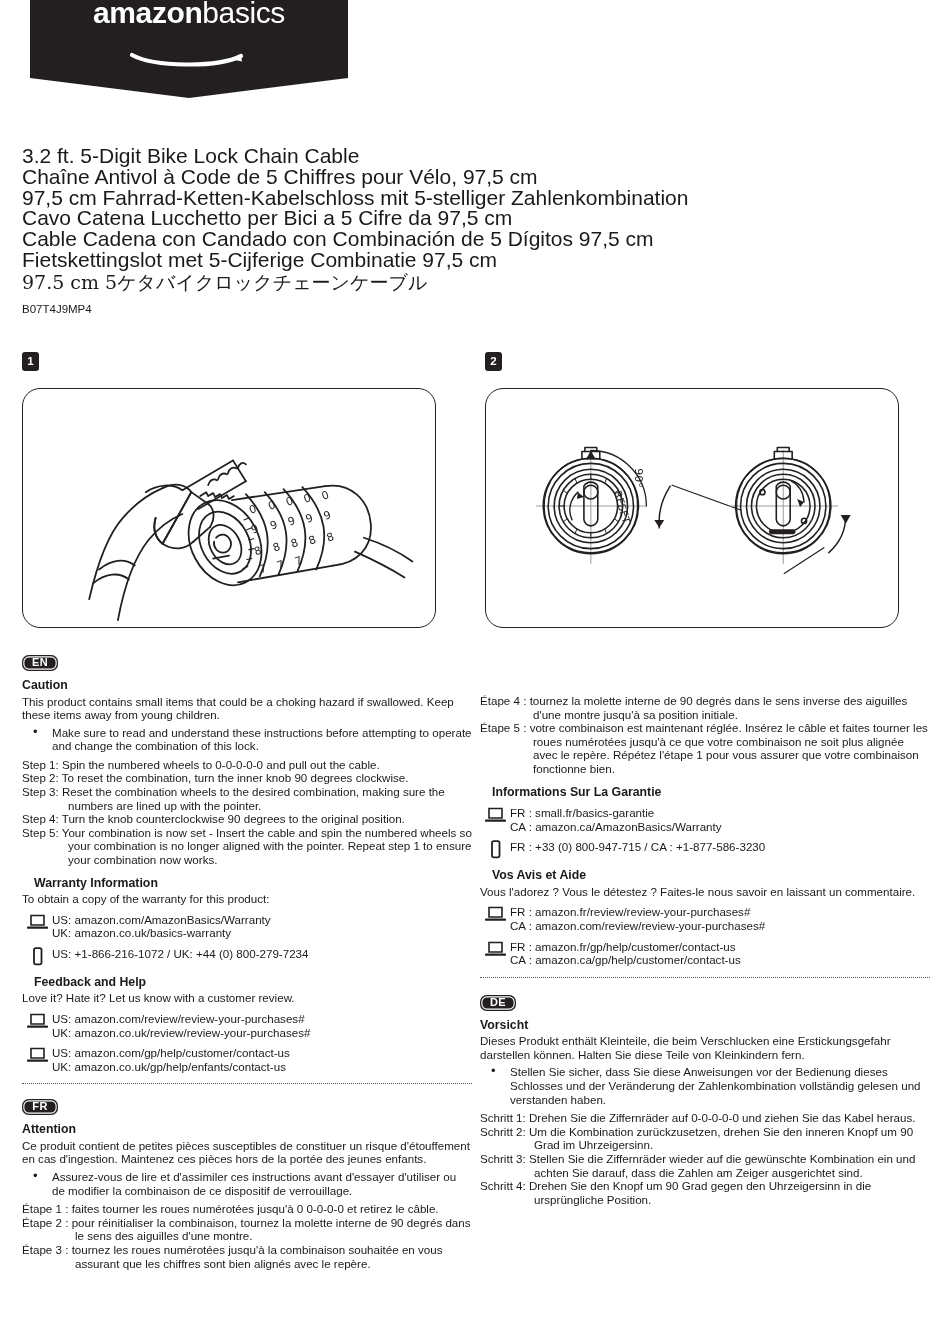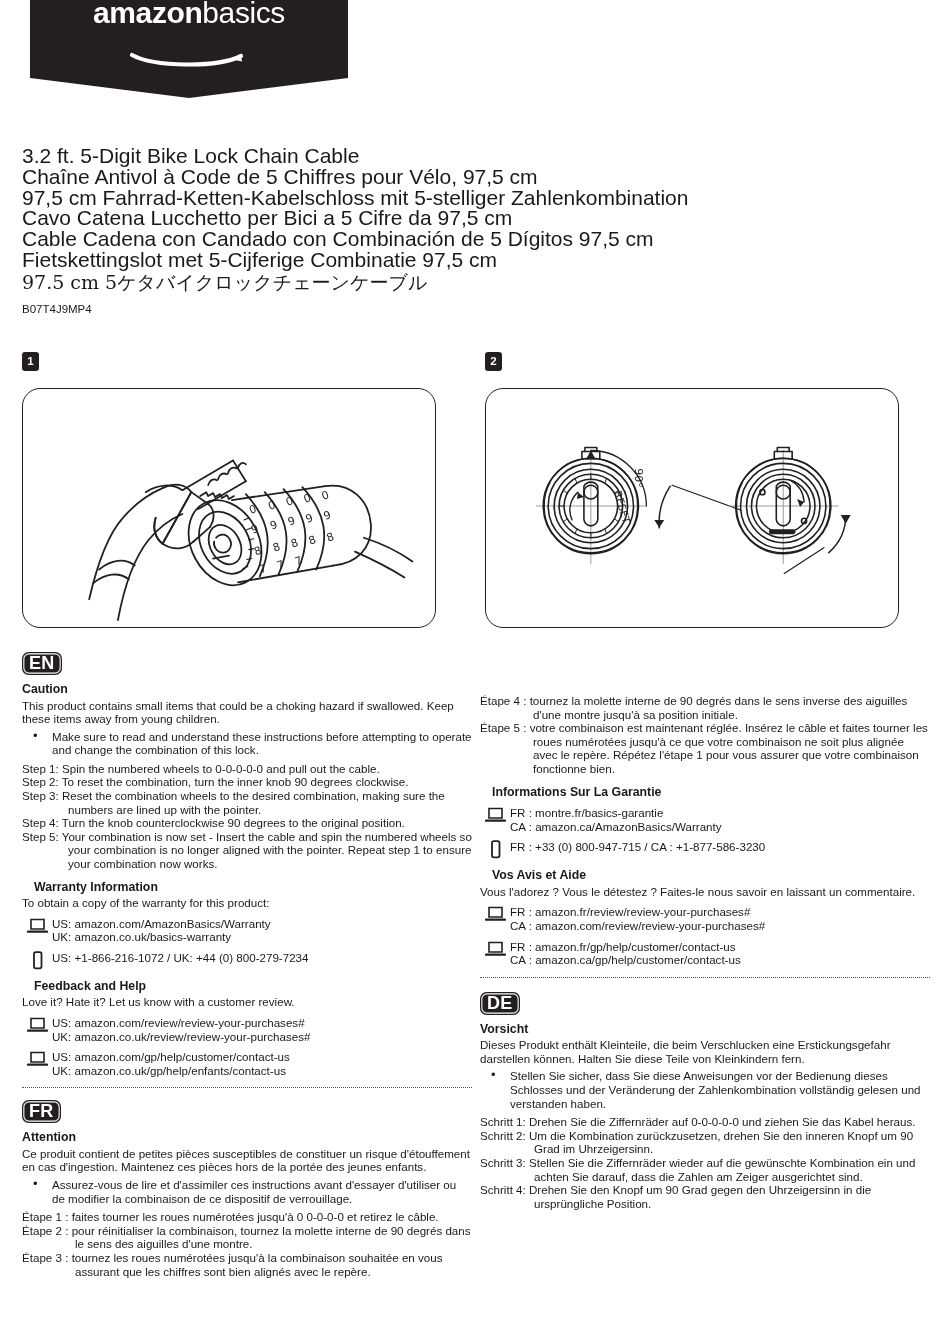--- a/index.html
+++ b/index.html
@@ -124,21 +124,21 @@
   .col-left  { left: 22px; }
   .col-right { left: 480px; }
 
   .lang-badge {
     display: inline-flex;
     align-items: center;
     justify-content: center;
     background: #231f20;
     color: #ffffff;
     border-radius: 7px;
-    font-size: 18px;
+    font-size: 11px;
     font-weight: 700;
     letter-spacing: 0.3px;
     padding: 2px 7px 3px 7px;
     line-height: 1;
     box-shadow: inset 0 0 0 1.3px #231f20, inset 0 0 0 2.4px #ffffff;
     min-width: 22px;
   }
   .badge-row { margin: 0 0 7px 0; }
 
   h3.sec-head {
@@ -534,21 +534,21 @@
   <h3 class="sec-head spaced">Informations Sur La Garantie</h3>
 
   <div class="contact-row">
     <span class="contact-icon">
       <svg width="21" height="16" viewBox="0 0 21 16">
         <path d="M4,1.5 L17,1.5 L17,11 L4,11 Z" fill="none" stroke="#231f20" stroke-width="1.6"></path>
         <path d="M1,13.6 L20,13.6" stroke="#231f20" stroke-width="2.2" stroke-linecap="round"></path>
       </svg>
     </span>
     <span class="contact-lines">
-      <span>FR : montre.fr/basics-garantie</span><br>
+      <span>FR : small.fr/basics-garantie</span><br>
       <span>CA : amazon.ca/AmazonBasics/Warranty</span>
     </span>
   </div>
 
   <div class="contact-row phone">
     <span class="contact-icon">
       <svg width="21" height="19" viewBox="0 0 21 19">
         <rect x="7" y="1.2" width="7.5" height="16.2" rx="1.8" ry="1.8" fill="none" stroke="#231f20" stroke-width="1.8"></rect>
       </svg>
     </span>

